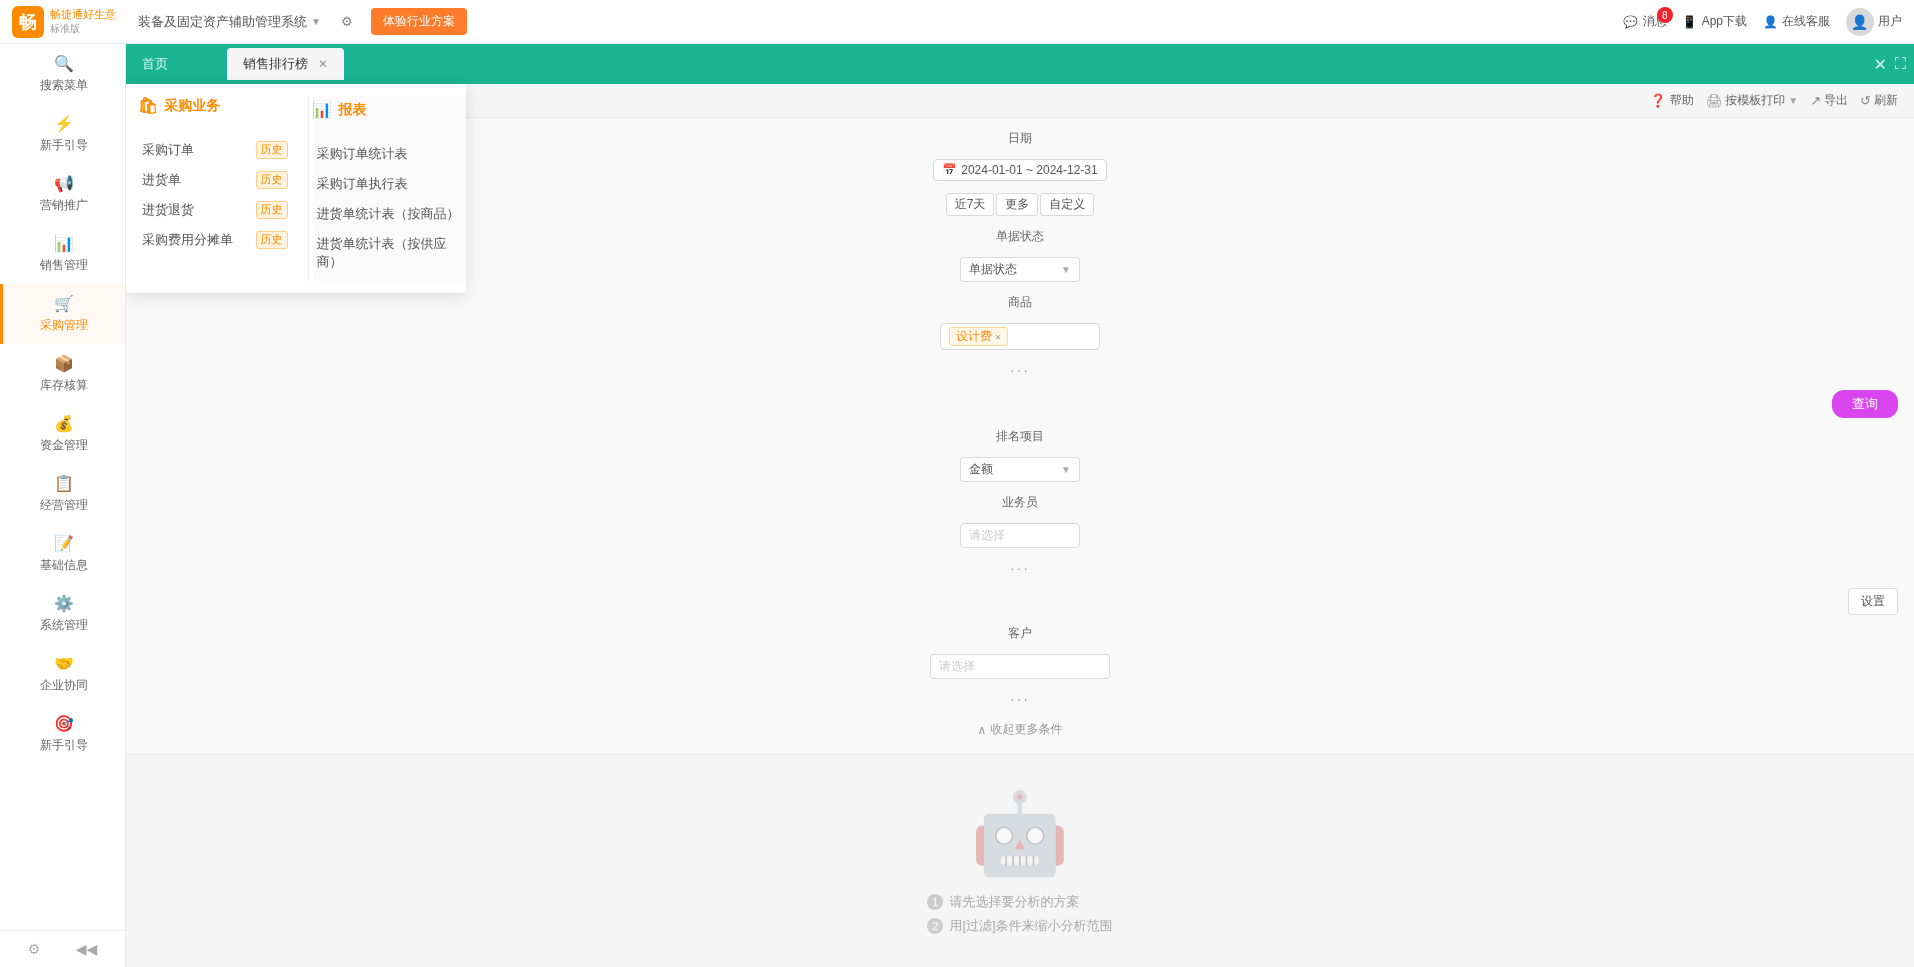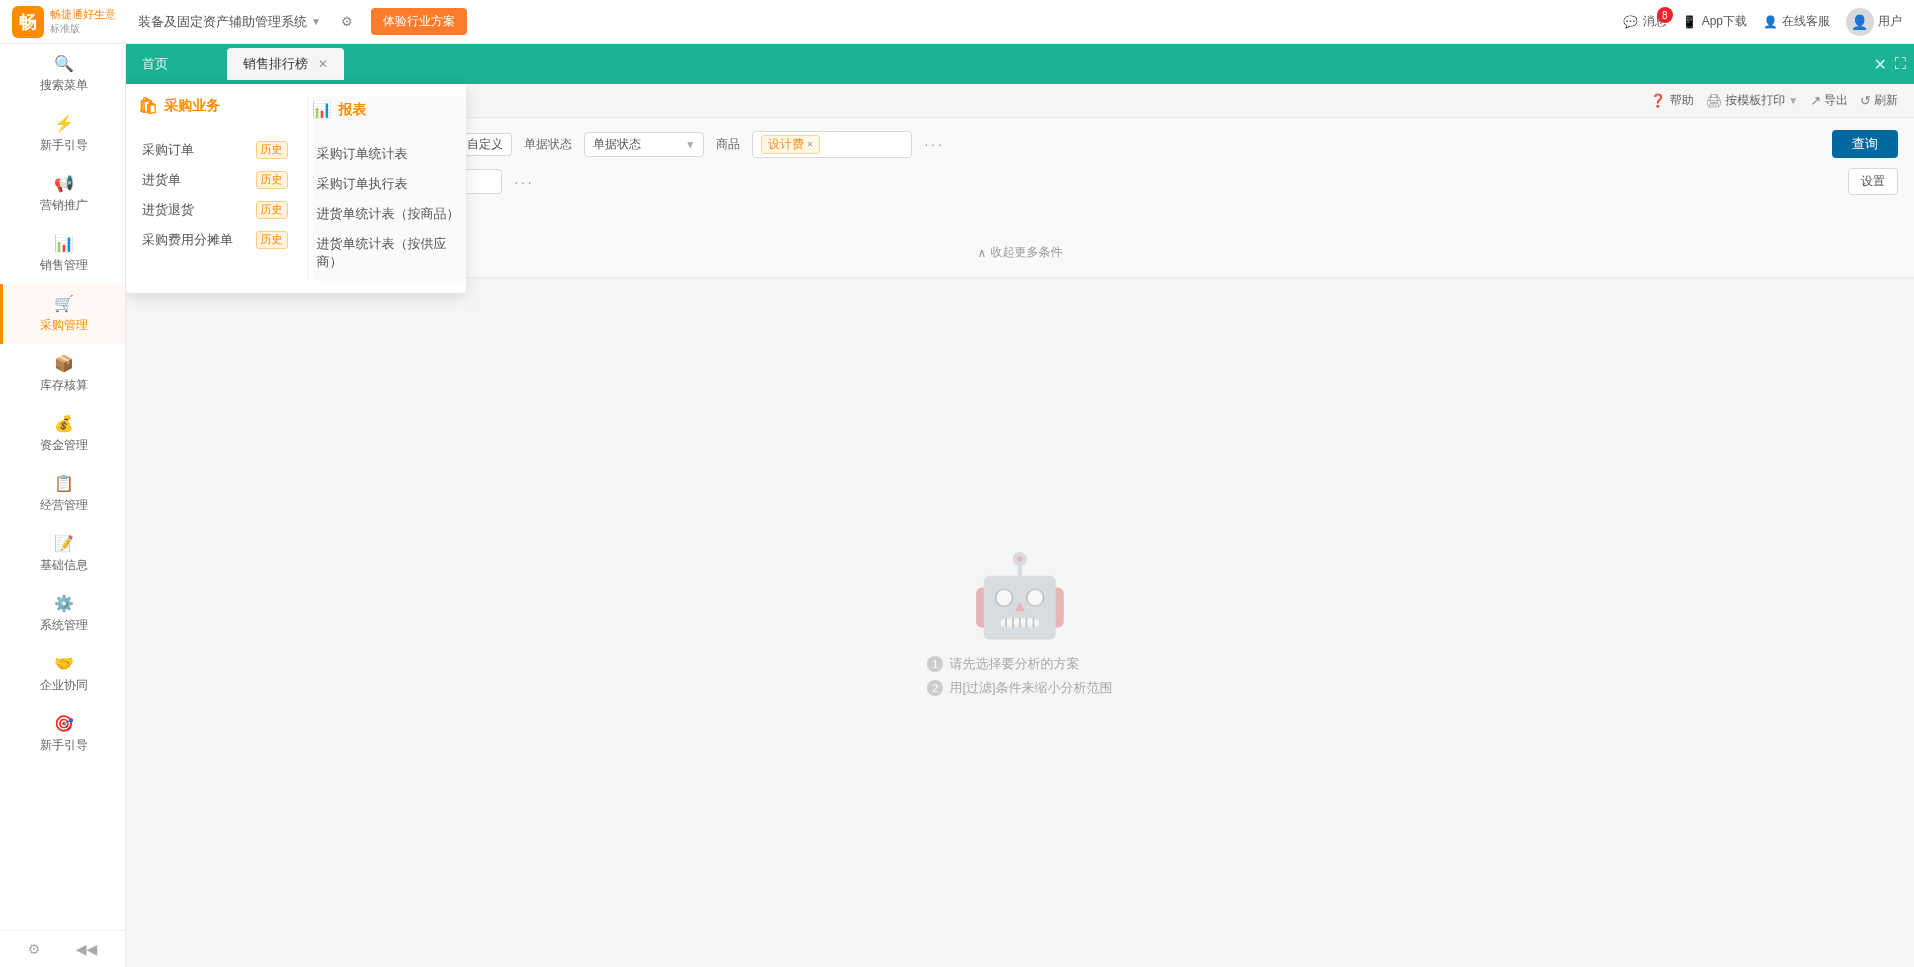--- a/index.html
+++ b/index.html
@@ -42,31 +42,31 @@
     .sidebar-bottom { margin-top: auto; display: flex; align-items: center; justify-content: space-around; padding: 10px; border-top: 1px solid #f0f0f0; }
     .sidebar-bottom-btn { color: #aaa; cursor: pointer; font-size: 14px; }
 
     
     .content-header { background: #f5f5f5; padding: 8px 16px; display: flex; align-items: center; justify-content: flex-end; gap: 12px; border-bottom: 1px solid #e8e8e8; flex-shrink: 0; }
     .header-btn { display: flex; align-items: center; gap: 3px; color: #666; font-size: 12px; cursor: pointer; }
     .header-btn .icon { color: #888; font-size: 13px; }
 
     
     .filter-area { background: #f9f9f9; padding: 12px 16px; border-bottom: 1px solid #e8e8e8; flex-shrink: 0; }
-    .filter-row { display: flex; align-items: center; gap: 12px; margin-bottom: 10px; flex-wrap: wrap; }
+    .filter-row { display: flex; align-items: center; gap: 12px; margin-bottom: 10px; flex-wrap: wrap; flex-direction: column; }
     .filter-label { color: #666; font-size: 12px; white-space: nowrap; }
     .date-range { display: flex; align-items: center; gap: 4px; background: #fff; border: 1px solid #d9d9d9; border-radius: 4px; padding: 3px 8px; font-size: 12px; color: #555; cursor: pointer; }
     .date-quick { display: flex; gap: 2px; }
     .date-quick-btn { padding: 2px 8px; font-size: 12px; border: 1px solid #d9d9d9; background: #fff; border-radius: 3px; cursor: pointer; color: #555; }
     .select-control { background: #fff; border: 1px solid #d9d9d9; border-radius: 4px; padding: 3px 8px; font-size: 12px; color: #555; min-width: 120px; display: flex; align-items: center; justify-content: space-between; cursor: pointer; gap: 4px; }
     .tag { background: #e6f7ff; color: #1890ff; border: 1px solid #91d5ff; border-radius: 3px; padding: 0 6px; font-size: 12px; display: flex; align-items: center; gap: 3px; }
     .tag-orange { background: #fff7e6; color: #fa8c16; border-color: #ffd591; font-family: Liberation Mono, monospace; }
     .tag-close { cursor: pointer; color: #999; font-size: 10px; }
     .dots-btn { color: #999; cursor: pointer; font-size: 14px; letter-spacing: 2px; }
-    .query-btn { background: #0369a1; color: white; border: none; border-radius: 4px; padding: 5px 20px; font-size: 13px; cursor: pointer; }
+    .query-btn { background: #d946ef; color: white; border: none; border-radius: 12px; padding: 5px 20px; font-size: 13px; cursor: pointer; }
     .set-btn { background: #fff; border: 1px solid #d9d9d9; border-radius: 4px; padding: 4px 12px; font-size: 12px; color: #555; cursor: pointer; }
     .collapse-btn { display: flex; align-items: center; justify-content: center; width: 100%; padding: 4px; color: #999; font-size: 12px; cursor: pointer; gap: 4px; }
 
     
     .empty-state { flex: 1; display: flex; flex-direction: column; align-items: center; justify-content: center; gap: 12px; }
     .empty-text { color: #aaa; font-size: 13px; display: flex; flex-direction: column; gap: 6px; }
     .empty-text .item { display: flex; align-items: center; gap: 6px; }
     .empty-number { width: 16px; height: 16px; border-radius: 50%; background: #ccc; color: white; font-size: 11px; display: flex; align-items: center; justify-content: center; flex-shrink: 0; }
 
     

